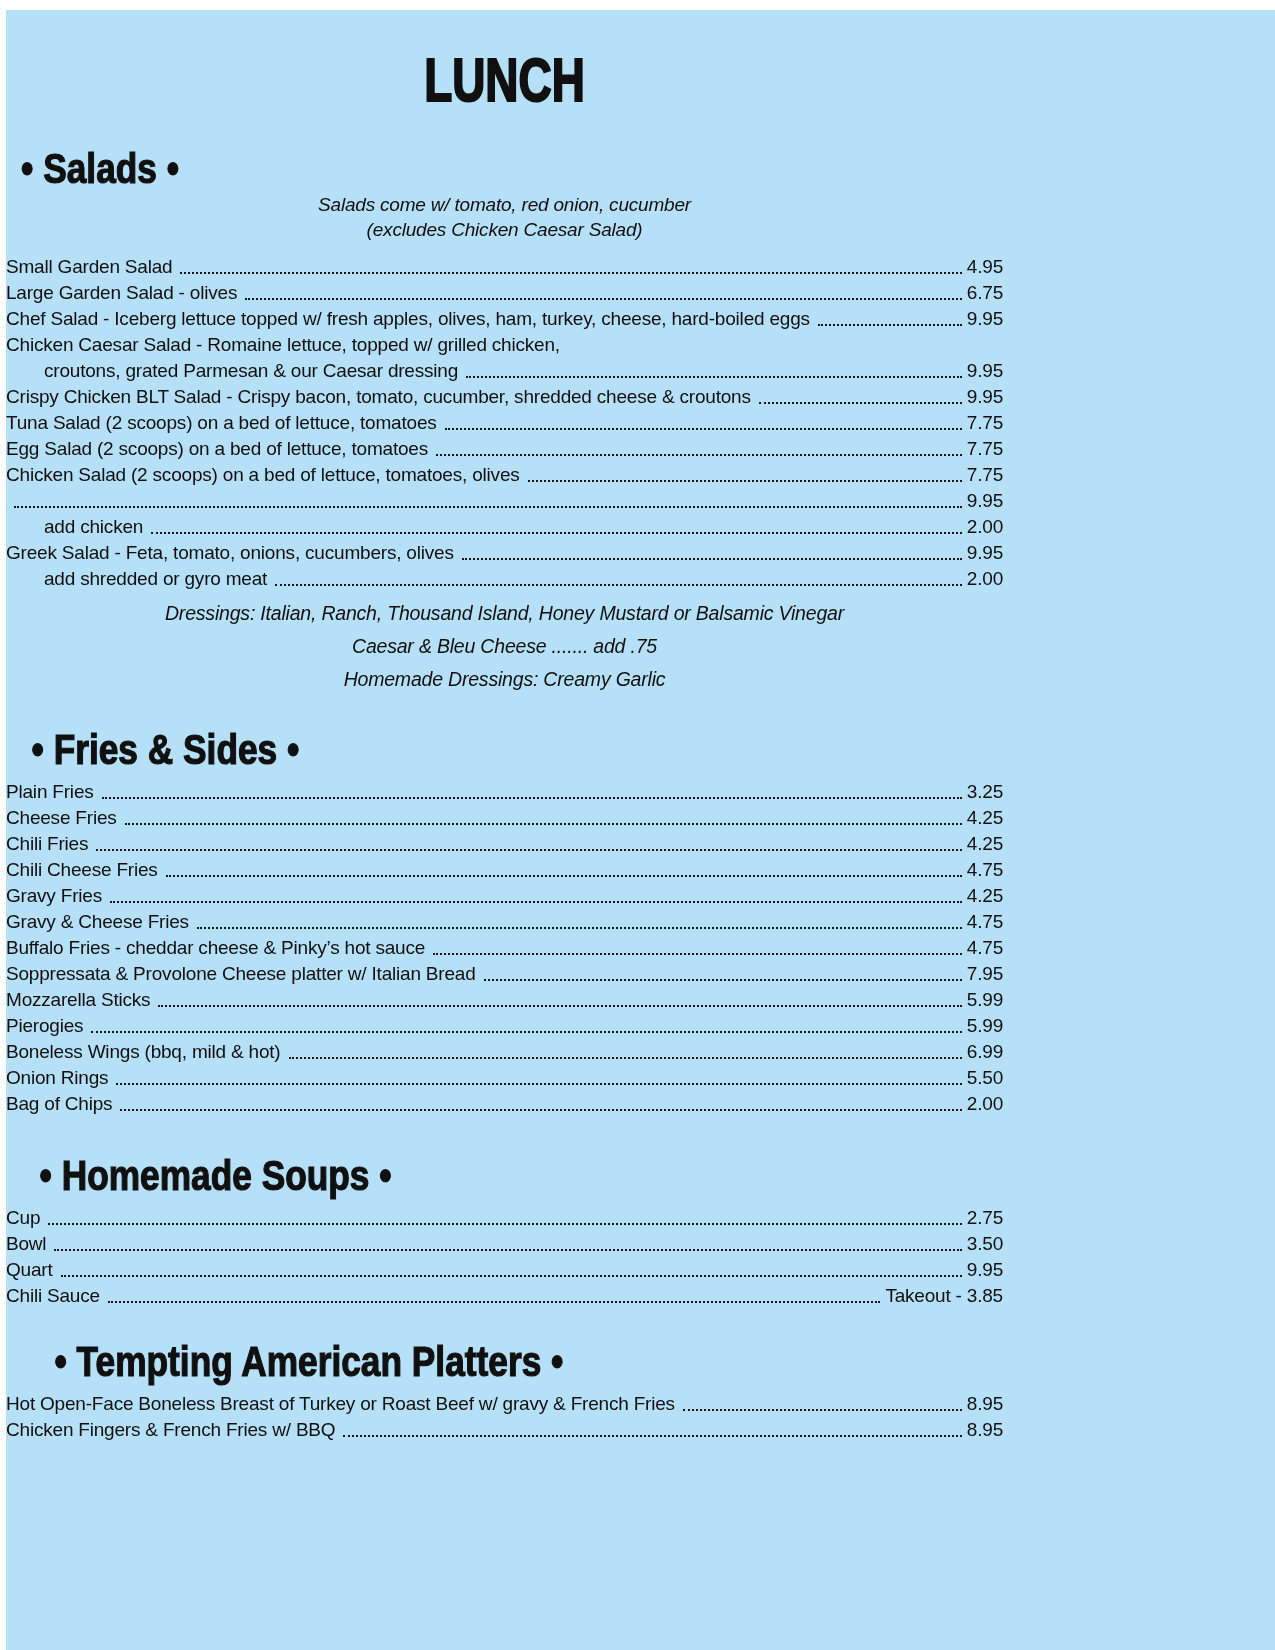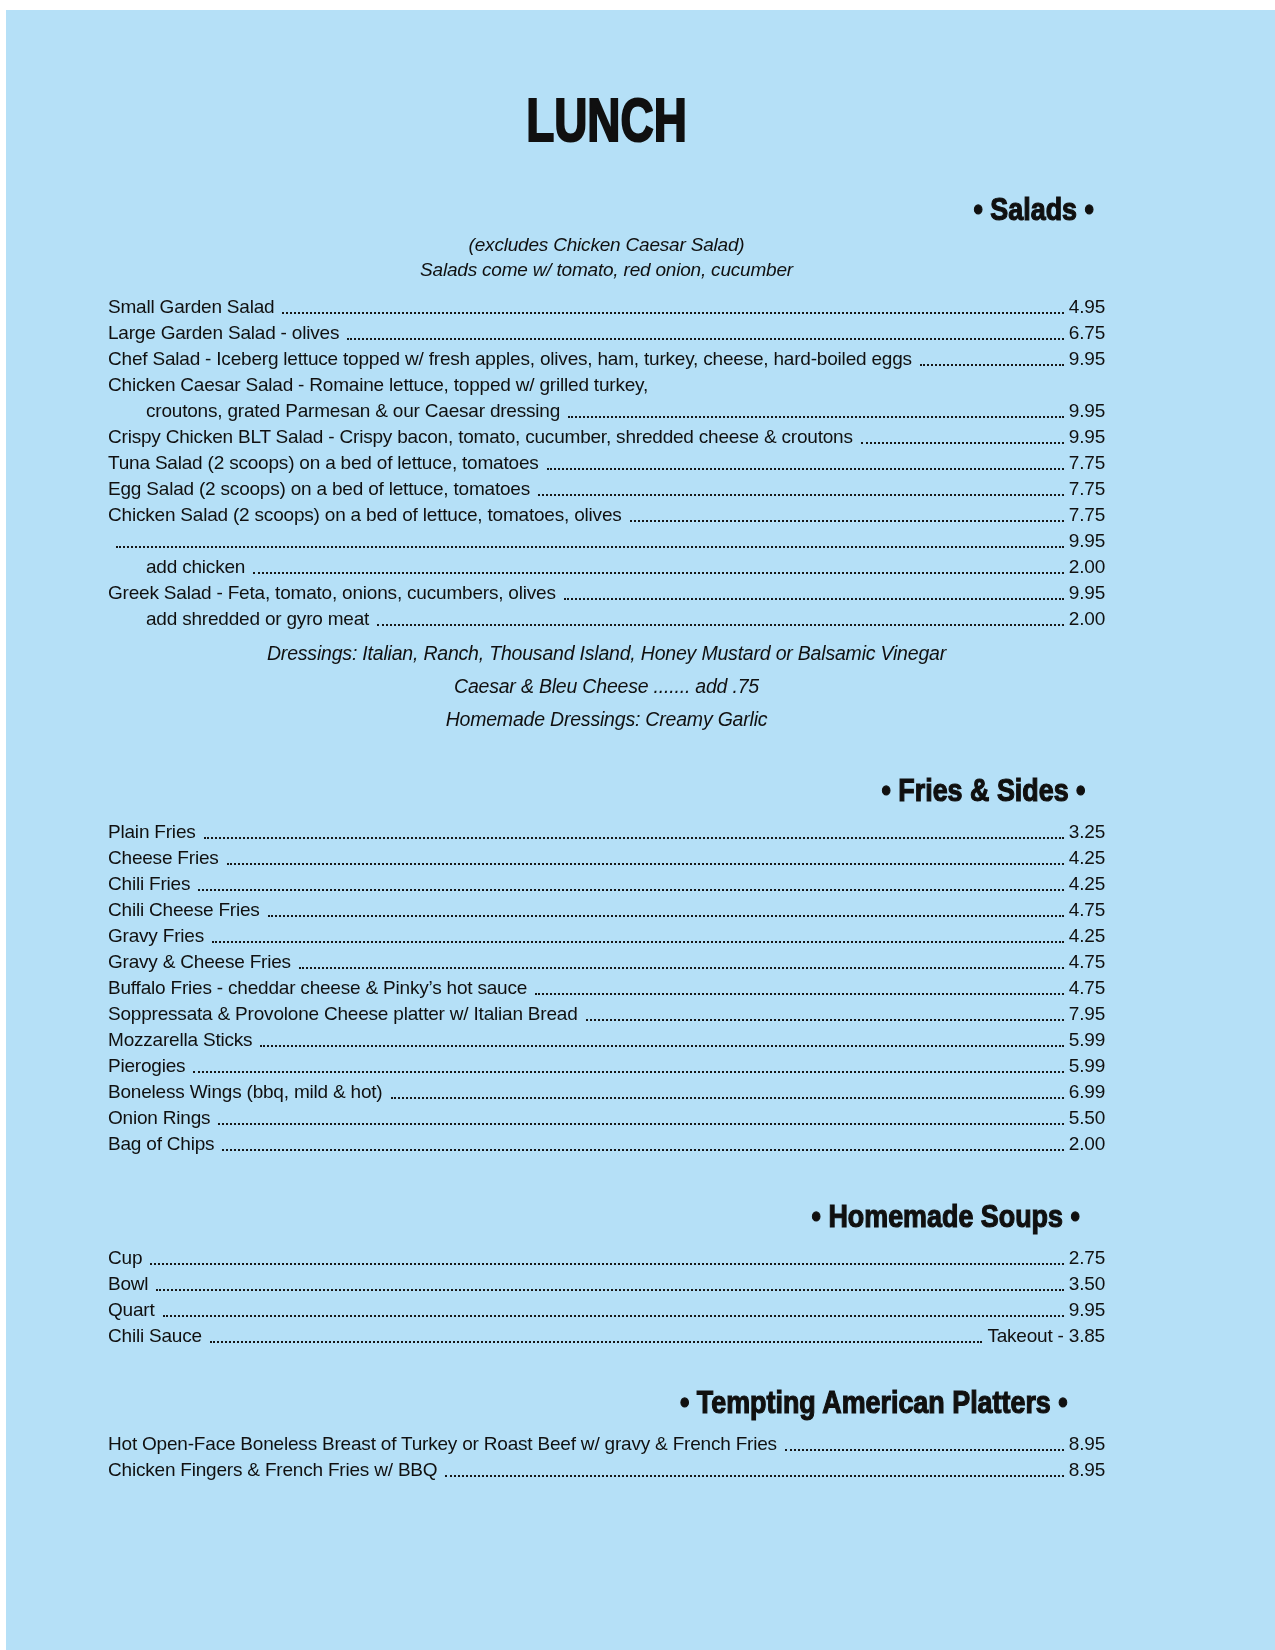--- a/index.html
+++ b/index.html
@@ -10,39 +10,38 @@
     -webkit-font-smoothing: antialiased;
   }
   .paper {
     position: absolute; left: 6px; top: 10px;
     width: 1269px; height: 1640px;
     background: #b5e0f7;
     color: #101010;
   }
   .content {
     width: 997px;
-    margin-left: 102px;
-    padding-top: 80px;
+    padding-top: 40px;
   }
   .menu-title {
     margin: 0; text-align: center;
     font-size: 62px; line-height: 60px; font-weight: bold;
     letter-spacing: 0px;
   }
   .menu-title .cond-title {
     display: inline-block;
     transform: scaleX(0.74);
     transform-origin: center;
     -webkit-text-stroke: 2.2px currentColor;
   }
   .menu-section { margin-top: 42px; }
   .menu-section.sec-tempting-american-platters { margin-top: 36px; }
   .section-heading {
-    margin: 0; text-align: right;
-    font-size: 32px; line-height: 34px; font-weight: bold;
+    margin: 0; text-align: left;
+    font-size: 42px; line-height: 34px; font-weight: bold;
   }
   .section-heading .cond {
     display: inline-block;
     transform: scaleX(0.84);
     transform-origin: center;
     -webkit-text-stroke: 1.2px currentColor;
   }
   .note {
     margin: 0; text-align: center;
     font-style: italic;
@@ -71,40 +70,40 @@
 </style>
 </head>
 <body>
 
 <div class="paper">
   <div class="content">
     <h1 class="menu-title"><span class="cond-title">LUNCH</span></h1>
     <div>
         <section class="menu-section sec-salads">
           <h2 class="section-heading"><span class="cond">• Salads •</span></h2>
+          <p class="note intro-note">Salads come w/ tomato, red onion, cucumber</p>
           <p class="note intro-note">(excludes Chicken Caesar Salad)</p>
-          <p class="note intro-note">Salads come w/ tomato, red onion, cucumber</p>
           <div class="item-list">
             <div class="menu-row">
               <span class="item-name">Small Garden Salad</span>
               <span class="dot-leader"></span>
               <span class="item-price">4.95</span>
             </div>
             <div class="menu-row">
               <span class="item-name">Large Garden Salad - olives</span>
               <span class="dot-leader"></span>
               <span class="item-price">6.75</span>
             </div>
             <div class="menu-row">
               <span class="item-name">Chef Salad - Iceberg lettuce topped w/ fresh apples, olives, ham, turkey, cheese, hard-boiled eggs</span>
               <span class="dot-leader"></span>
               <span class="item-price">9.95</span>
             </div>
             <div class="menu-row">
-              <span class="item-name">Chicken Caesar Salad - Romaine lettuce, topped w/ grilled turkey,</span>
+              <span class="item-name">Chicken Caesar Salad - Romaine lettuce, topped w/ grilled chicken,</span>
             </div>
             <div class="menu-row indent">
               <span class="item-name">croutons, grated Parmesan &amp; our Caesar dressing</span>
               <span class="dot-leader"></span>
               <span class="item-price">9.95</span>
             </div>
             <div class="menu-row">
               <span class="item-name">Crispy Chicken BLT Salad - Crispy bacon, tomato, cucumber, shredded cheese &amp; croutons</span>
               <span class="dot-leader"></span>
               <span class="item-price">9.95</span>

